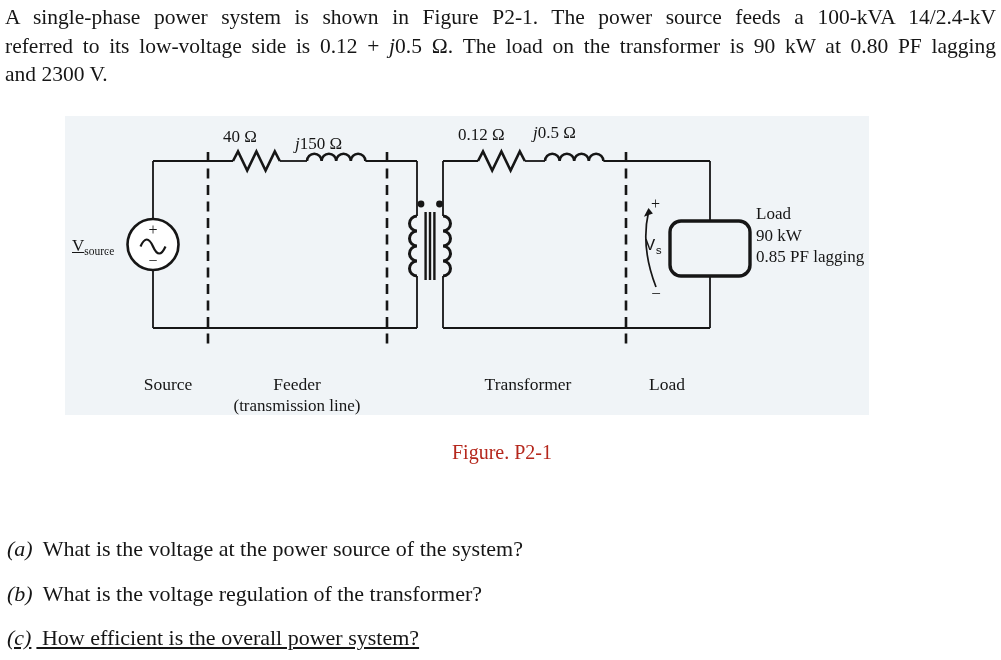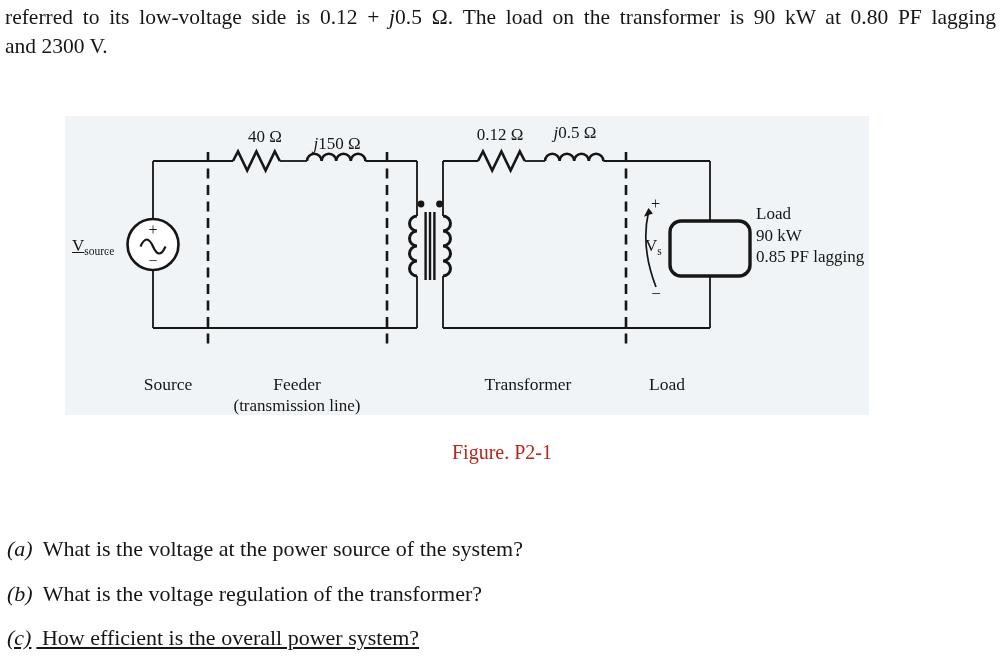--- a/index.html
+++ b/index.html
@@ -24,37 +24,38 @@
   .comp{stroke:var(--ink);stroke-width:2.6;fill:none;}
   .dash{stroke:var(--ink);stroke-width:2.6;fill:none;stroke-dasharray:10 6.5;}
   .wind{stroke:var(--ink);stroke-width:3;fill:none;}
   .core{stroke:var(--ink);stroke-width:2.4;fill:none;}
   .dot{fill:var(--ink);}
   .srccircle{fill:#fff;stroke:var(--ink);stroke-width:2.6;}
   .loadbox{fill:var(--diagram-bg);stroke:var(--ink);stroke-width:3.4;}
   .thin{stroke:var(--ink);stroke-width:1.7;fill:none;}
   .head{fill:var(--ink);stroke:none;}
   .svgtxt{font-family:"Liberation Serif", serif;font-size:16px;fill:var(--ink);text-anchor:middle;}
-  .clabel{position:absolute;font-size:17px;text-align:center;white-space:nowrap;}
+  .clabel{position:absolute;font-size:17px;text-align:left;white-space:nowrap;}
   .seclabel{position:absolute;font-size:17.5px;text-align:center;white-space:nowrap;}
   .vtag{position:absolute;font-size:17px;white-space:nowrap;}
   .vtag sub{font-size:11.5px;}
   .loadinfo{position:absolute;left:691px;top:87px;font-size:17px;line-height:21.5px;white-space:nowrap;}
   
   .caption{position:absolute;left:398px;top:441px;width:208px;text-align:center;
            font-size:20px;color:var(--caption);}
   .q{position:absolute;left:7px;font-size:22px;white-space:nowrap;}
   .q .it{margin-right:5px;}
 </style>
 </head>
 <body>
 
 <div class="page">
 
   <div class="intro">
+    <div class="jline"><span>A single-phase power system is shown in Figure P2-1.  The power source feeds a 100-kVA 14/2.4-kV</span></div>
     <div class="jline"><span>referred to its low-voltage side is 0.12 + </span><span class="it">j</span><span>0.5 Ω.  The load on the transformer is 90 kW at 0.80 PF lagging</span></div>
     <div class="jline last"><span>and 2300 V.</span></div>
   </div>
 
   <div class="diagram">
     <svg width="804" height="299" viewBox="0 0 804 299">
 
       <path class="dash" d="M143,36 V228"></path>
       <path class="dash" d="M322,36 V228"></path>
       <path class="dash" d="M561,36 V228"></path>
@@ -104,21 +105,21 @@
       <rect class="loadbox" x="605" y="105" width="80" height="55" rx="11"></rect>
     </svg>
 
     <div class="clabel" style="left:158px;top:11px;width:84px;">40 Ω</div>
     <div class="clabel" style="left:230px;top:18px;width:84px;"><span></span><span class="it">j</span><span>150 Ω</span></div>
     <div class="clabel" style="left:393px;top:9px;width:84px;">0.12 Ω</div>
     <div class="clabel" style="left:468px;top:7px;width:84px;"><span></span><span class="it">j</span><span>0.5 Ω</span></div>
 
     <div class="vtag" style="left:7px;top:120px;text-decoration:underline;"><span>V</span><sub>source</sub></div>
 
-    <div class="vtag" style="left:580px;top:120px;"><span>V</span><sub>s</sub></div>
+    <div class="vtag" style="left:580px;top:120px;font-family:Liberation Mono, monospace;"><span>V</span><sub>s</sub></div>
 
     <div class="loadinfo">
       <div>Load</div>
       <div>90 kW</div>
       <div>0.85 PF lagging</div>
     </div>
 
     <div class="seclabel" style="left:53px;top:258px;width:100px;">Source</div>
     <div class="seclabel" style="left:182px;top:258px;width:100px;">Feeder</div>
     <div class="seclabel" style="left:127px;top:280px;width:210px;font-size:17px;text-align:center;">(transmission line)</div>

